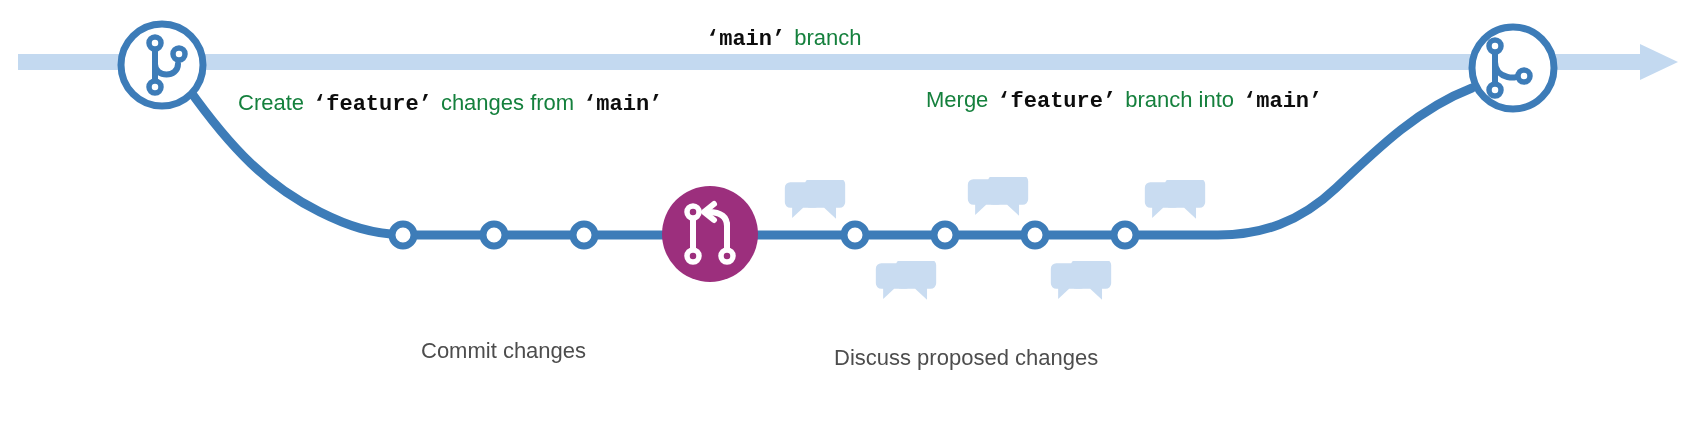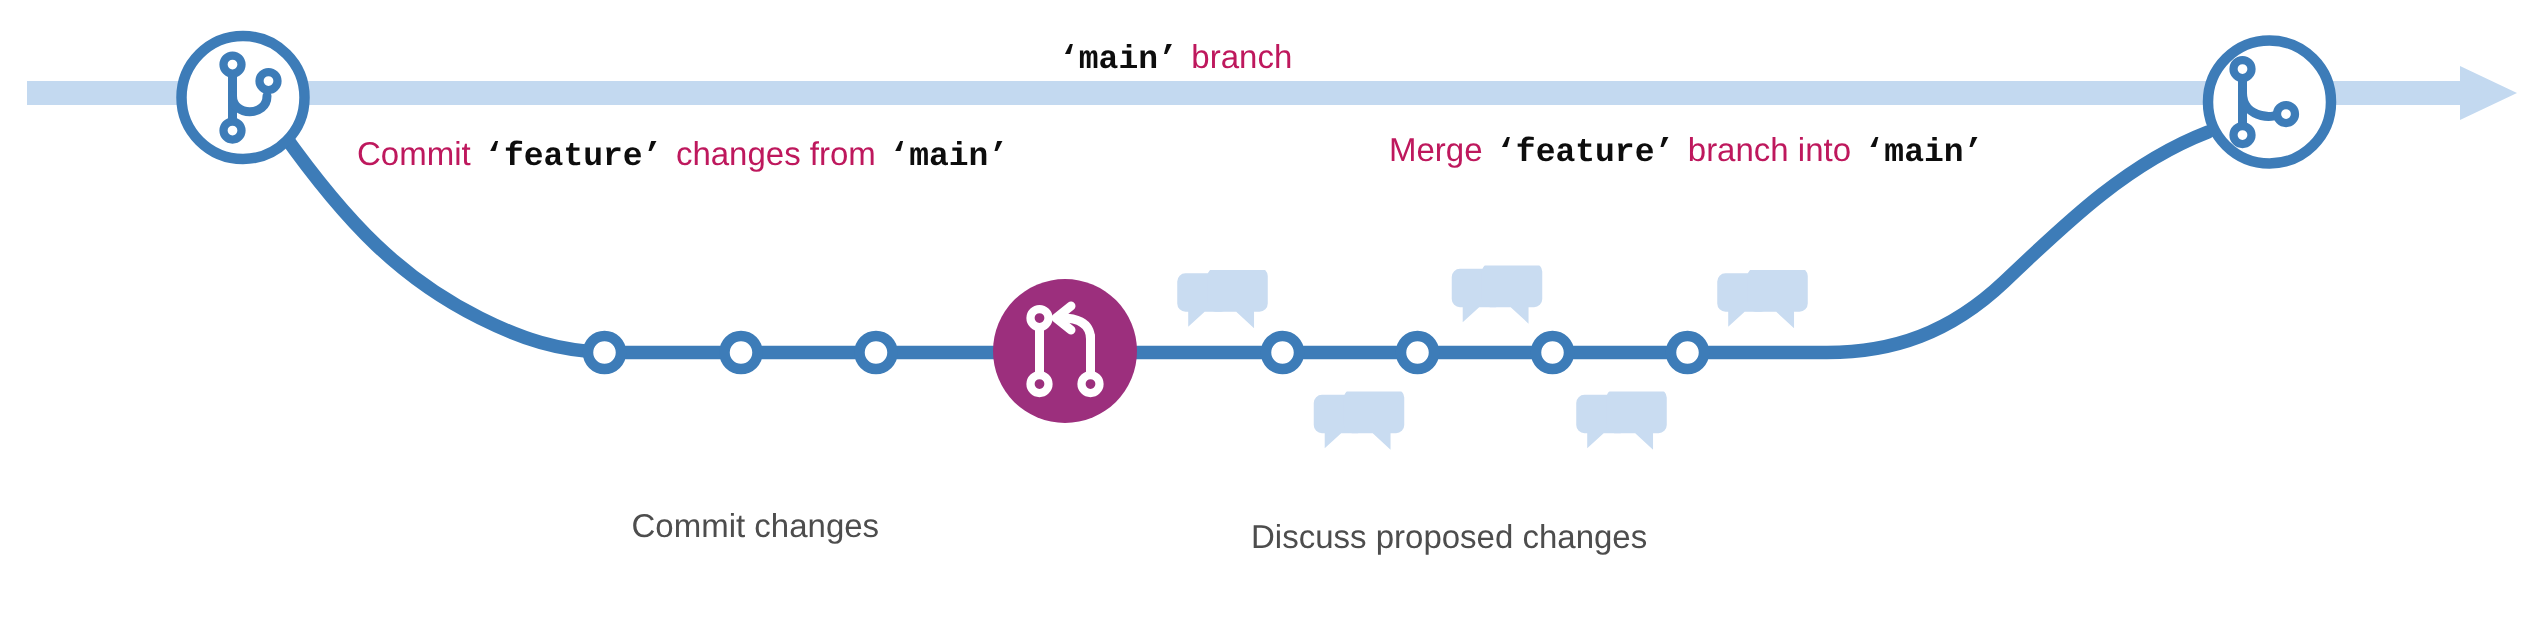--- a/index.html
+++ b/index.html
@@ -64,21 +64,21 @@
     top: 347px;
     font-size: 22px;
   }
   .code {
     font-family: "Liberation Mono", "DejaVu Sans Mono", monospace;
     font-weight: bold;
     color: #0d0d0d;
     letter-spacing: 0px;
   }
   .plain {
-    color: #be185d;
+    color: #15803d;
   }
   .sp {
     display: inline-block;
     width: 9px;
   }
 </style>
 </head>
 <body>
 
 <div id="diagram-root">
@@ -158,21 +158,21 @@
         <path d="M714 204 L704 212 L714 220" stroke-width="6" stroke-linecap="round" stroke-linejoin="round" fill="none"></path>
         <circle cx="693" cy="212" r="6" fill="#9c2f7d" stroke-width="5.5"></circle>
         <circle cx="693" cy="256" r="6" fill="#9c2f7d" stroke-width="5.5"></circle>
         <circle cx="727" cy="256" r="6" fill="#9c2f7d" stroke-width="5.5"></circle>
       </g>
     </g>
   </svg>
 
   <div class="lbl lbl-main-branch"><span class="code">‘main’</span><span class="sp"></span><span class="plain">branch</span></div>
 
-  <div class="lbl lbl-create"><span class="plain">Commit</span><span class="sp"></span><span class="code">‘feature’</span><span class="sp"></span><span class="plain">changes from</span><span class="sp"></span><span class="code">‘main’</span></div>
+  <div class="lbl lbl-create"><span class="plain">Create</span><span class="sp"></span><span class="code">‘feature’</span><span class="sp"></span><span class="plain">changes from</span><span class="sp"></span><span class="code">‘main’</span></div>
 
   <div class="lbl lbl-merge"><span class="plain">Merge</span><span class="sp"></span><span class="code">‘feature’</span><span class="sp"></span><span class="plain">branch into</span><span class="sp"></span><span class="code">‘main’</span></div>
 
   <div class="lbl lbl-commit">Commit changes</div>
 
 
   <div class="lbl lbl-discuss">Discuss proposed changes</div>
 
 </div>
 

